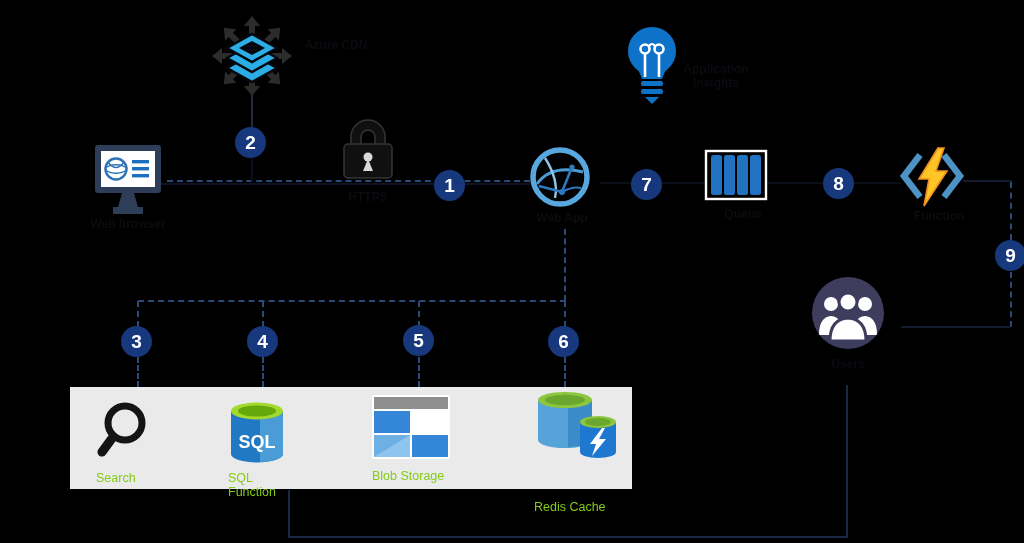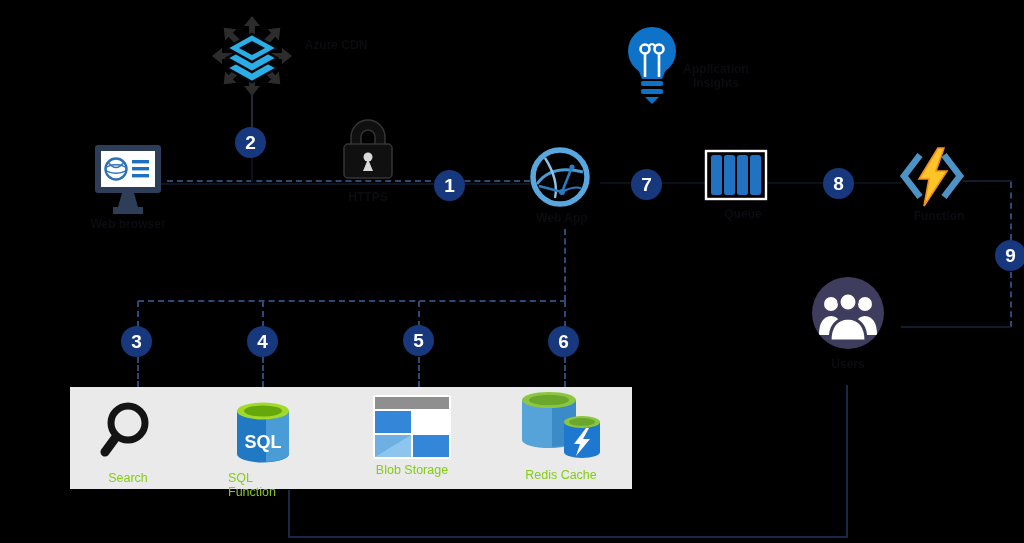--- a/index.html
+++ b/index.html
@@ -12,21 +12,21 @@
   .dash-v{position:absolute;width:0;border-left:2px dashed #2c4a78;}
   
   .badge{position:absolute;width:31px;height:31px;border-radius:50%;background:#17387d;
          color:#ffffff;font-weight:bold;font-size:19px;display:flex;align-items:center;
          justify-content:center;z-index:5;}
   
   .hidden-label{position:absolute;color:#0b0b10;font-size:12px;font-weight:bold;
                 text-align:center;line-height:1.2;z-index:2;}
   
   .graybox{position:absolute;left:70px;top:387px;width:562px;height:102px;background:#eaeaea;z-index:1;}
-  .svc{position:absolute;display:flex;flex-direction:column;align-items:center;z-index:3;}
+  .svc{position:absolute;display:flex;flex-direction:column;z-index:3;}
   .svc-label{font-size:12.5px;font-weight:normal;color:#84cc16;font-family:"Liberation Sans",sans-serif;}
   svg{display:block;}
 </style>
 </head>
 <body>
 
 <div class="canvas">
 
   <div class="sol" style="left:160px;top:183px;width:370px;height:2px;background:#0d1524;"></div>
   <div class="dash-h" style="left:167px;top:180px;width:363px;"></div>
@@ -193,24 +193,24 @@
   <div class="svc" style="left:372px;top:395px;width:80px;">
     <svg width="78" height="64" viewBox="0 0 78 64">
       <rect x="0" y="0" width="78" height="64" rx="2" fill="#ffffff"></rect>
       <rect x="2" y="2" width="74" height="12" fill="#8f8f8f"></rect>
       <rect x="2" y="16" width="36" height="22" fill="#3486d8"></rect>
       <rect x="40" y="16" width="36" height="22" fill="#ffffff"></rect>
       <rect x="2" y="40" width="36" height="22" fill="#6fb0e4"></rect>
       <polygon points="2,62 38,40 38,62" fill="#8ec5ee"></polygon>
       <rect x="40" y="40" width="36" height="22" fill="#3486d8"></rect>
     </svg>
-    <div class="svc-label" style="margin-top:4px;">Blob Storage</div>
-  </div>
-
-  <div class="svc" style="left:516px;top:390px;width:90px;">
+    <div class="svc-label" style="margin-top:10px;">Blob Storage</div>
+  </div>
+
+  <div class="svc" style="left:534px;top:390px;width:90px;gap:32px;">
     <svg width="86" height="72" viewBox="0 0 86 72">
       <path d="M4,10 v40 a27,8 0 0 0 54 0 v-40 Z" fill="#55a3d8"></path>
       <path d="M34,17 a27,8 0 0 0 24,-7 v40 a27,8 0 0 1 -24,7 Z" fill="#3a8bc8"></path>
       <ellipse cx="31" cy="10" rx="27" ry="8" fill="#8cc63f"></ellipse>
       <ellipse cx="31" cy="10" rx="20" ry="5.2" fill="#6aa72c"></ellipse>
       <path d="M46,32 v30 a18,6 0 0 0 36 0 v-30 Z" fill="#1e78cf"></path>
       <ellipse cx="64" cy="32" rx="18" ry="6" fill="#8cc63f"></ellipse>
       <ellipse cx="64" cy="32" rx="13" ry="4" fill="#6aa72c"></ellipse>
       <polygon points="68,38 56,54 62,54 58,66 72,49 65,49 71,38" fill="#ffffff"></polygon>
     </svg>

